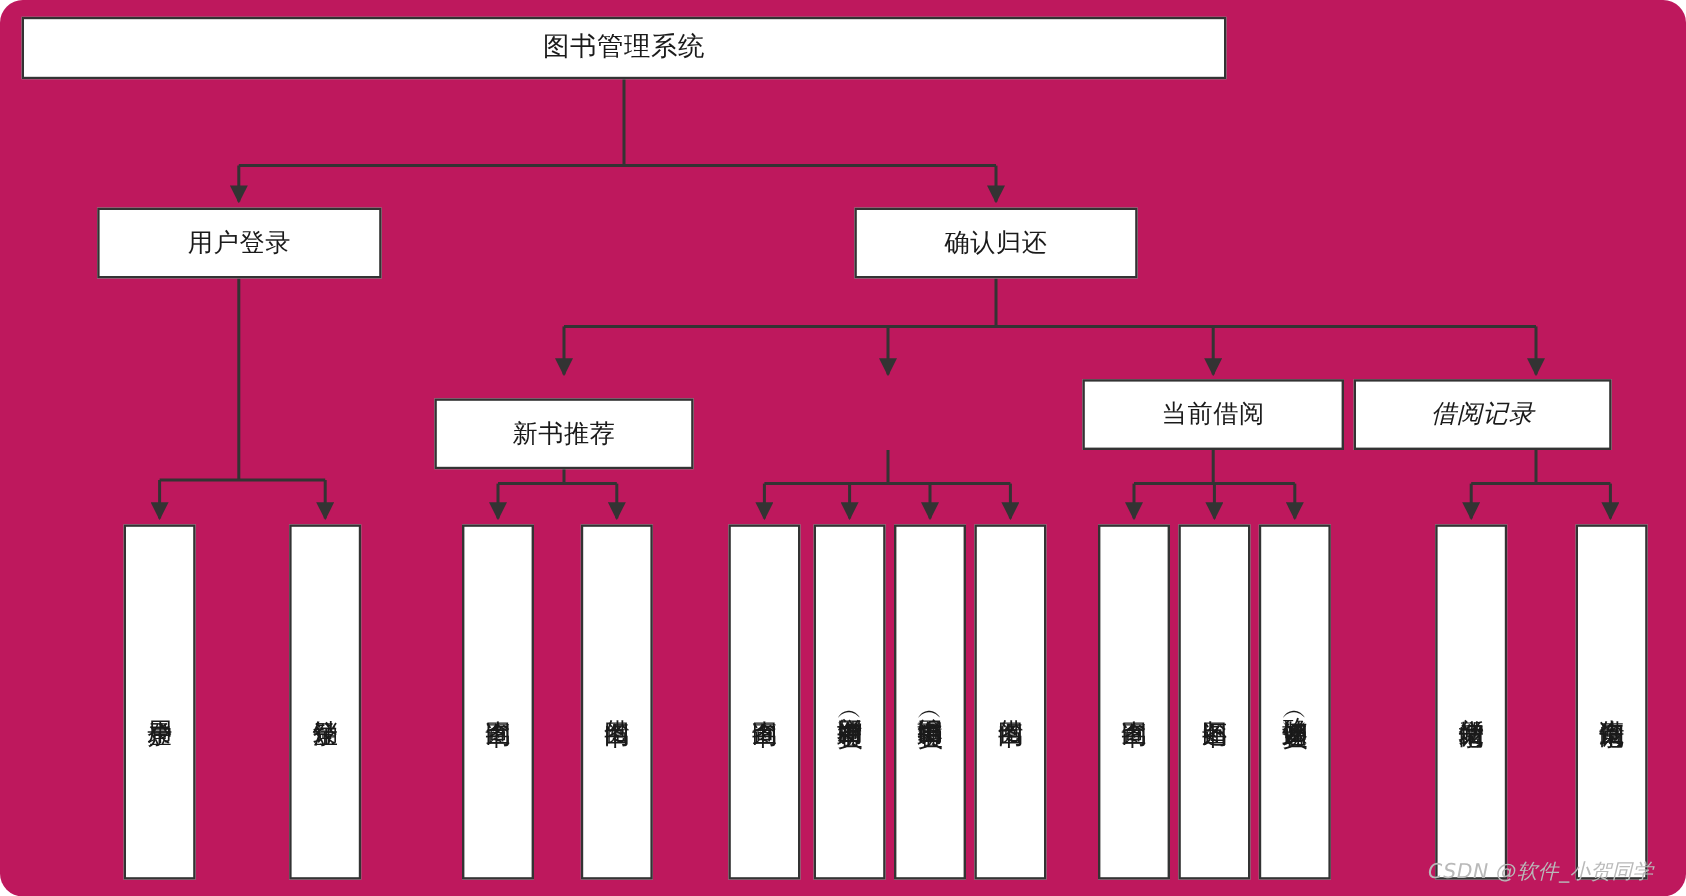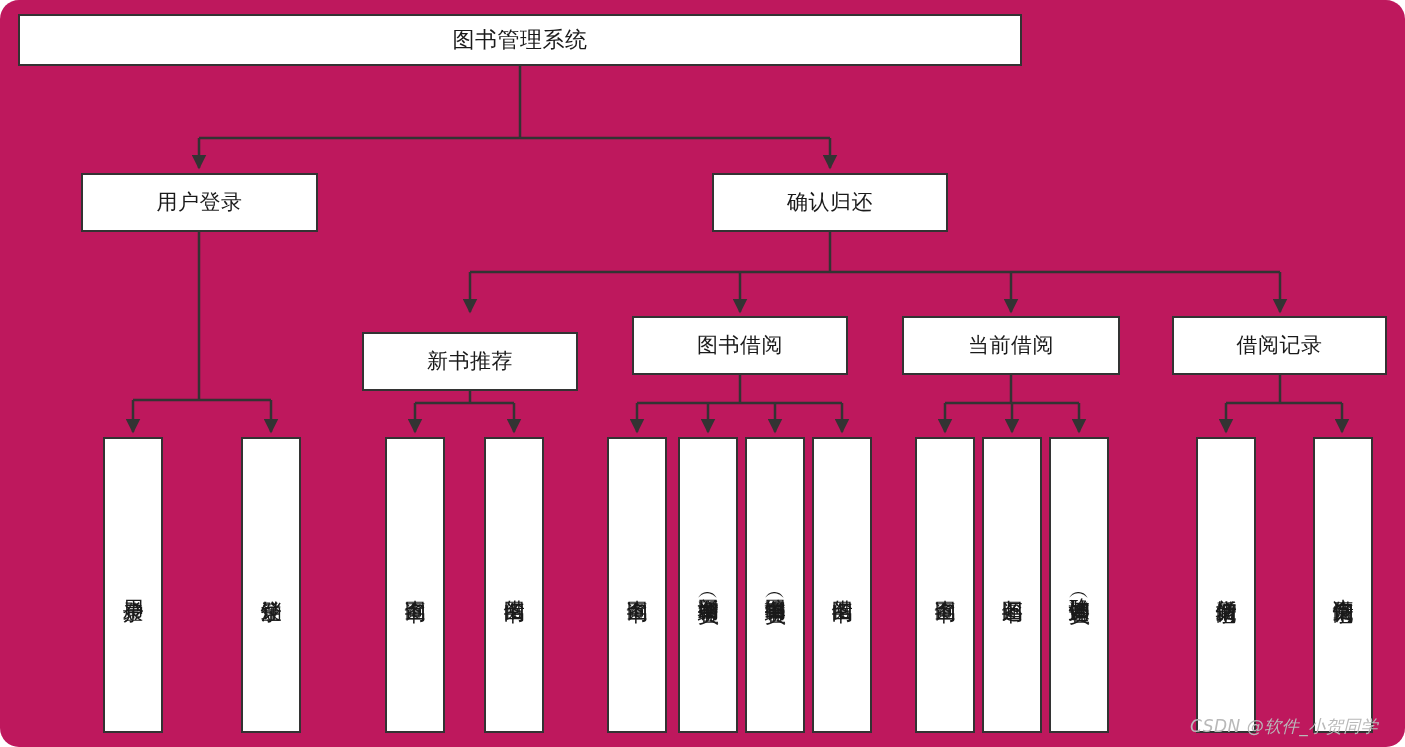--- a/index.html
+++ b/index.html
@@ -135,27 +135,24 @@
   <div class="node horiz" style="left:81px; top:173px; width:237px; height:59px;">
     <span class="lbl">用户登录</span>
   </div>
   <div class="node horiz" style="left:712px; top:173px; width:236px; height:59px;">
     <span class="lbl">确认归还</span>
   </div>
 
   <div class="node horiz" style="left:362px; top:332px; width:216px; height:59px;">
     <span class="lbl">新书推荐</span>
   </div>
-  <div class="node horiz" style="left:632px; top:316px; width:216px; height:59px;">
-    <span class="lbl">图书借阅</span>
-  </div>
   <div class="node horiz" style="left:902px; top:316px; width:218px; height:59px;font-family:Liberation Serif, serif;">
     <span class="lbl">当前借阅</span>
   </div>
-  <div class="node horiz" style="left:1172px; top:316px; width:215px; height:59px;">
+  <div class="node horiz" style="left:1128px; top:316px; width:215px; height:59px;font-style:italic;">
     <span class="lbl">借阅记录</span>
   </div>
 
   <div class="node vert" style="left:103px; top:437px; width:60px; height:296px;">
     <span class="lbl">用户登录</span>
   </div>
   <div class="node vert" style="left:241px; top:437px; width:60px; height:296px;">
     <span class="lbl">注销登录</span>
   </div>
 

